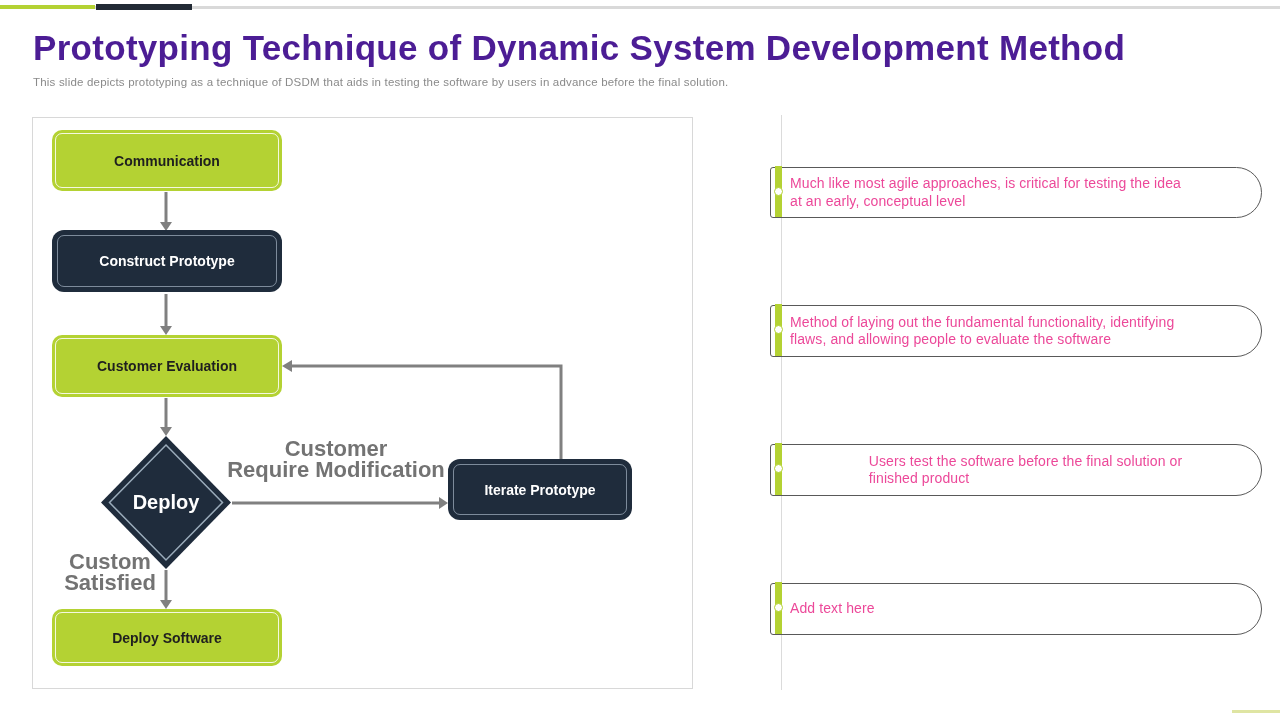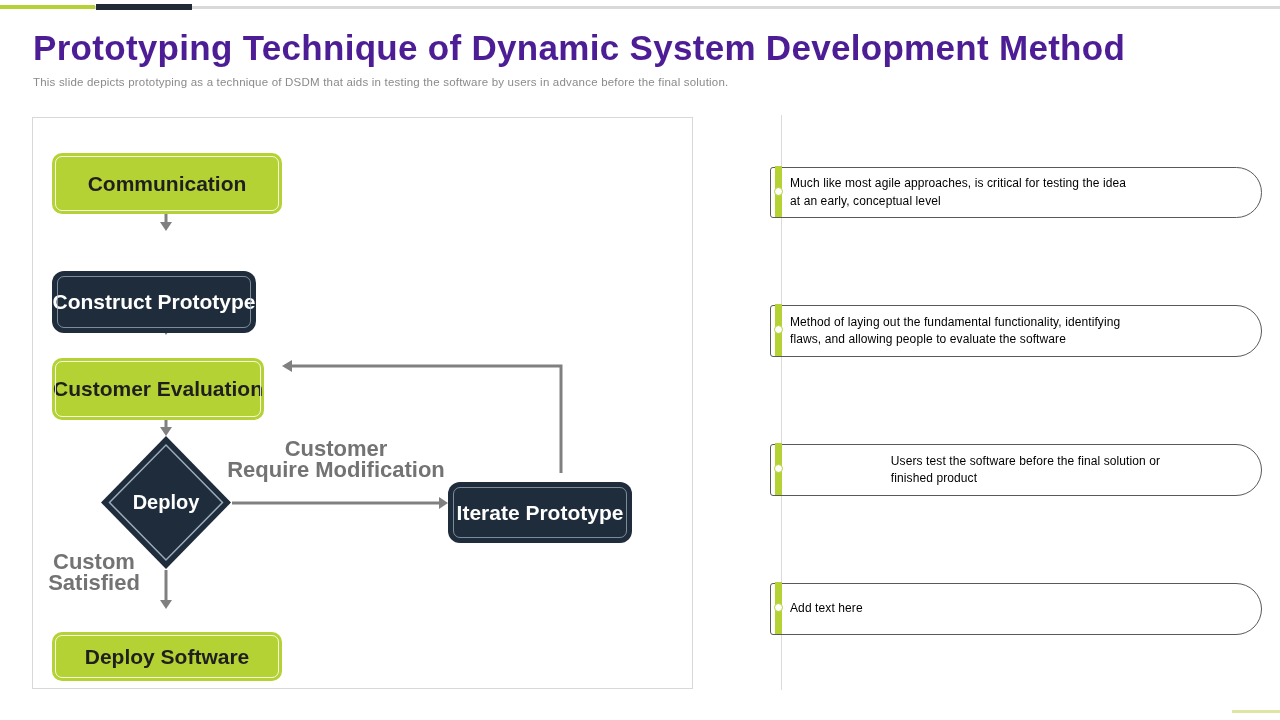--- a/index.html
+++ b/index.html
@@ -24,65 +24,65 @@
     font-size:11.5px;color:#8a8a8a;letter-spacing:.2px;
   }
 
   
   .flow-panel{
     position:absolute;left:32px;top:117px;width:659px;height:570px;
     border:1px solid #d8d8d8;background:#fff;
   }
   .node{
     position:absolute;display:flex;align-items:center;justify-content:center;
-    font-weight:bold;font-size:21px;text-align:center;margin-top:23px;
+    font-weight:bold;font-size:14px;text-align:center;
   }
   .node-green{
     background:#b4d233;border-radius:10px;color:#1f1f1f;
   }
   .node-green::before{
     content:"";position:absolute;inset:3px;border:1px solid rgba(255,255,255,.85);
     border-radius:7px;pointer-events:none;
   }
   .node-navy{
     background:#1f2c3c;border-radius:12px;color:#ffffff;
   }
   .node-navy::before{
     content:"";position:absolute;inset:5px;border:1.5px solid rgba(165,180,195,.7);
     border-radius:7px;pointer-events:none;
   }
   .n-communication{left:19px;top:12px;width:230px;height:61px;}
-  .n-construct{left:19px;top:130px;width:204px;height:62px;}
-  .n-customer-eval{left:19px;top:217px;width:212px;height:62px;}
+  .n-construct{left:19px;top:112px;width:230px;height:62px;}
+  .n-customer-eval{left:19px;top:217px;width:230px;height:62px;}
   .n-iterate{left:415px;top:341px;width:184px;height:61px;}
-  .n-deploy{left:19px;top:491px;width:230px;height:49px;}
+  .n-deploy{left:19px;top:491px;width:230px;height:57px;}
 
   .diamond-wrap{position:absolute;left:68px;top:318px;width:130px;height:133px;}
   .diamond-label{
     position:absolute;inset:0;display:flex;align-items:center;justify-content:center;
     color:#fff;font-weight:bold;font-size:20px;
   }
   .connectors{position:absolute;left:0;top:0;width:659px;height:570px;pointer-events:none;}
 
   .edge-label{
     position:absolute;font-weight:bold;color:#737373;font-size:22px;line-height:21px;
     text-align:center;white-space:pre-line;
   }
   .lbl-require{left:173px;top:320px;width:260px;}
-  .lbl-satisfied{left:1px;top:433px;width:120px;}
+  .lbl-satisfied{left:1px;top:433px;width:120px;padding-left:16px;}
 
   
   .v-divider{position:absolute;left:781px;top:115px;width:1px;height:575px;background:#dbdbdb;}
   .callout{
     position:absolute;left:770px;width:490px;background:#fff;
     border:1px solid #595959;border-radius:3px 26px 26px 3px;
     display:flex;align-items:center;
   }
   .callout-text{
-    margin-left:19px;font-size:12px;color:#000000;line-height:17.5px;
+    margin-left:19px;font-size:14px;color:#ec4899;line-height:17.5px;
     white-space:pre-line;letter-spacing:.1px;
   }
   .c1{top:167px;height:49px;}
   .c2{top:305px;height:50px;}
   .c3{top:444px;height:50px;justify-content:center;}
   .c4{top:583px;height:50px;}
   .callout-bar{position:absolute;left:775px;width:7px;background:#b4d233;}
   .b1{top:166px;height:51px;}
   .b2{top:304px;height:52px;}
   .b3{top:443px;height:52px;}

